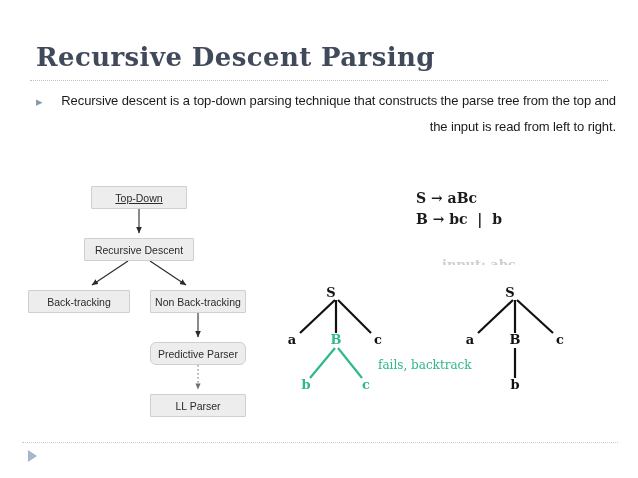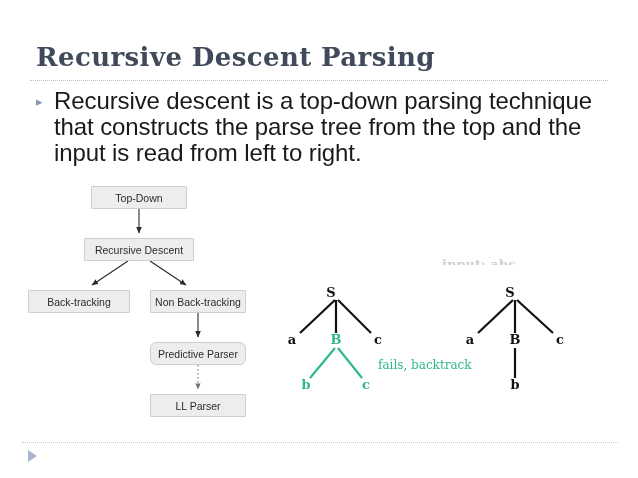--- a/index.html
+++ b/index.html
@@ -58,24 +58,25 @@
   #bullet-marker {
     width: 18px;
     flex: 0 0 18px;
     color: #8796b0;
     font-size: 13px;
     line-height: 26px;
     padding-top: 1px;
   }
   #bullet-text {
     flex: 1;
-    font-size: 24px;
+    font-size: 13px;
     line-height: 26px;
     color: #1a1a1a;
     letter-spacing: -0.1px;
+    text-align: right;
   }
 
   
   #flowchart {
     position: absolute;
     left: 20px;
     top: 180px;
     width: 262px;
     height: 240px;
   }
@@ -206,33 +207,37 @@
 
       <line x1="108" y1="81" x2="72" y2="105" stroke="#2b2b2b" stroke-width="1.1" marker-end="url(#fc-arrow)"></line>
 
       <line x1="130" y1="81" x2="166" y2="105" stroke="#2b2b2b" stroke-width="1.1" marker-end="url(#fc-arrow)"></line>
 
       <line x1="178" y1="133" x2="178" y2="157" stroke="#2b2b2b" stroke-width="1.1" marker-end="url(#fc-arrow)"></line>
 
       <line x1="178" y1="185" x2="178" y2="209" stroke="#6f6f6f" stroke-width="1" stroke-dasharray="1.6,2.4" marker-end="url(#fc-arrow-dot)"></line>
     </svg>
 
-    <div class="fc-box" style="left:71px;  top:6px;   width:96px;  height:23px;">Top-Down</div>
+    <div class="fc-box" style="left:71px;  top:6px;   width:96px;  height:23px;text-decoration:underline;">Top-Down</div>
 
     <div class="fc-box" style="left:64px;  top:58px;  width:110px; height:23px;">Recursive Descent</div>
 
     <div class="fc-box" style="left:8px;   top:110px; width:102px; height:23px;">Back-tracking</div>
 
     <div class="fc-box" style="left:130px; top:110px; width:96px;  height:23px;">Non Back-tracking</div>
 
     <div class="fc-box" style="left:130px; top:162px; width:96px;  height:23px;border-radius:6px;">Predictive Parser</div>
 
     <div class="fc-box" style="left:130px; top:214px; width:96px;  height:23px;">LL Parser</div>
   </div>
 
+  <div id="grammar">
+    <div class="gr-line">S → aBc</div>
+    <div class="gr-line">B → bc  |  b</div>
+  </div>
   <div id="grammar-clipped">input: abc</div>
 
   <div id="trees">
     <svg id="trees-svg" viewBox="0 0 360 122">
 
       <line x1="65" y1="22" x2="30" y2="55" stroke="#111111" stroke-width="2.2"></line>
 
       <line x1="66" y1="22" x2="66" y2="55" stroke="#111111" stroke-width="2.2"></line>
 
       <line x1="68" y1="22" x2="101" y2="55" stroke="#111111" stroke-width="2.2"></line>

